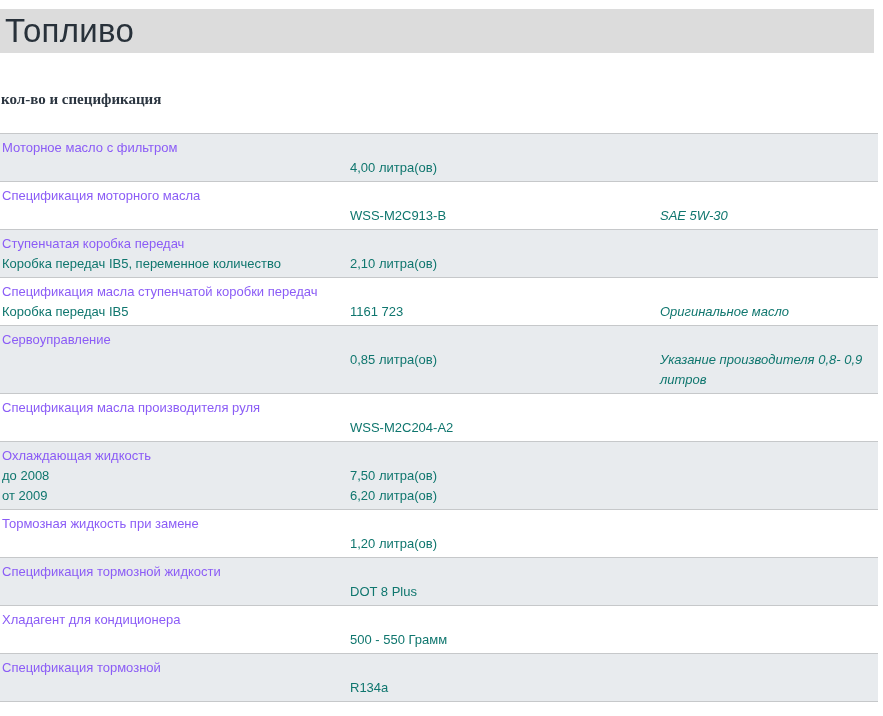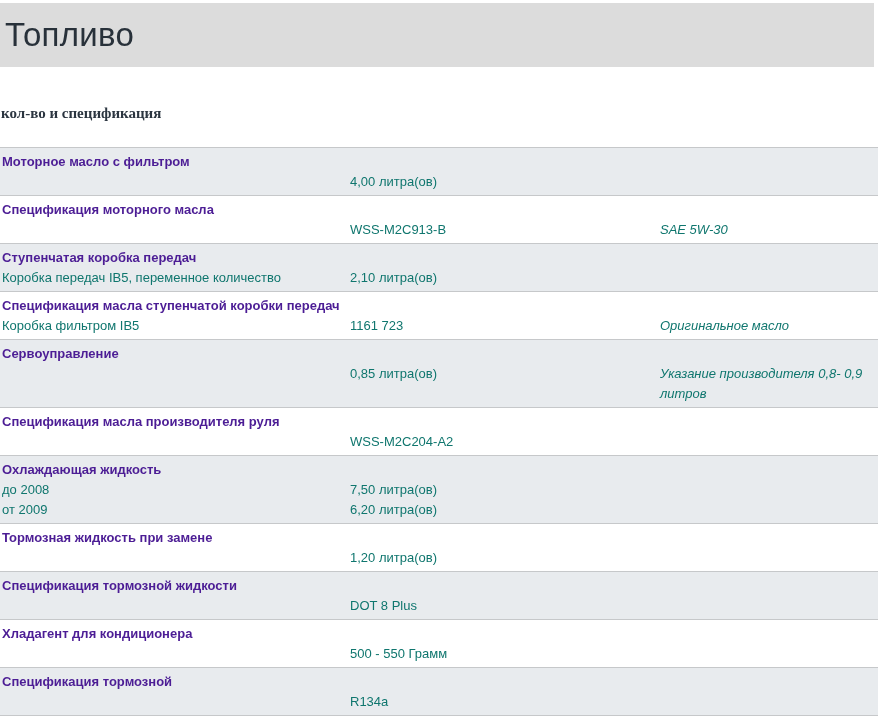--- a/index.html
+++ b/index.html
@@ -3,22 +3,22 @@
 <meta charset="utf-8">
 <style>
   * { margin: 0; padding: 0; box-sizing: border-box; }
   html, body {
     width: 883px; height: 716px;
     background: #ffffff;
     font-family: "Liberation Sans", sans-serif;
     overflow: hidden;
   }
   .banner {
-    margin-top: 3px;
-    width: 874px; height: 64px;
+    margin-top: 9px;
+    width: 874px; height: 44px;
     background: #dcdcdc;
     display: flex; align-items: center;
     padding-left: 5px;
   }
   .banner h1 {
     font-size: 33px;
     font-weight: 400;
     color: #28313a;
     letter-spacing: 0.3px;
   }
@@ -35,22 +35,22 @@
     border-top: 1px solid #c6c8ca;
   }
   .row {
     padding: 4px 0 3px 2px;
     border-bottom: 1px solid #c6c8ca;
     background: #ffffff;
   }
   .row:nth-child(odd) { background: #e8ebee; }
   .row-heading {
     font-size: 13px;
-    font-weight: 700;
-    color: #4c1d95;
+    font-weight: 400;
+    color: #8b5cf6;
     line-height: 20px;
   }
   .row-line {
     display: grid;
     grid-template-columns: 348px 310px 1fr;
   }
   .cell {
     font-size: 13px;
     color: #0f766e;
     line-height: 20px;
@@ -91,21 +91,21 @@
       <div class="row-heading">Ступенчатая коробка передач</div>
       <div class="row-line">
         <div class="cell cell-label">Коробка передач IB5, переменное количество</div>
         <div class="cell cell-value">2,10 литра(ов)</div>
         <div class="cell cell-note"></div>
       </div>
     </div>
     <div class="row">
       <div class="row-heading">Спецификация масла ступенчатой коробки передач</div>
       <div class="row-line">
-        <div class="cell cell-label">Коробка фильтром IB5</div>
+        <div class="cell cell-label">Коробка передач IB5</div>
         <div class="cell cell-value">1161 723</div>
         <div class="cell cell-note">Оригинальное масло</div>
       </div>
     </div>
     <div class="row">
       <div class="row-heading">Сервоуправление</div>
       <div class="row-line">
         <div class="cell cell-label"></div>
         <div class="cell cell-value">0,85 литра(ов)</div>
         <div class="cell cell-note">Указание производителя 0,8- 0,9 литров</div>

